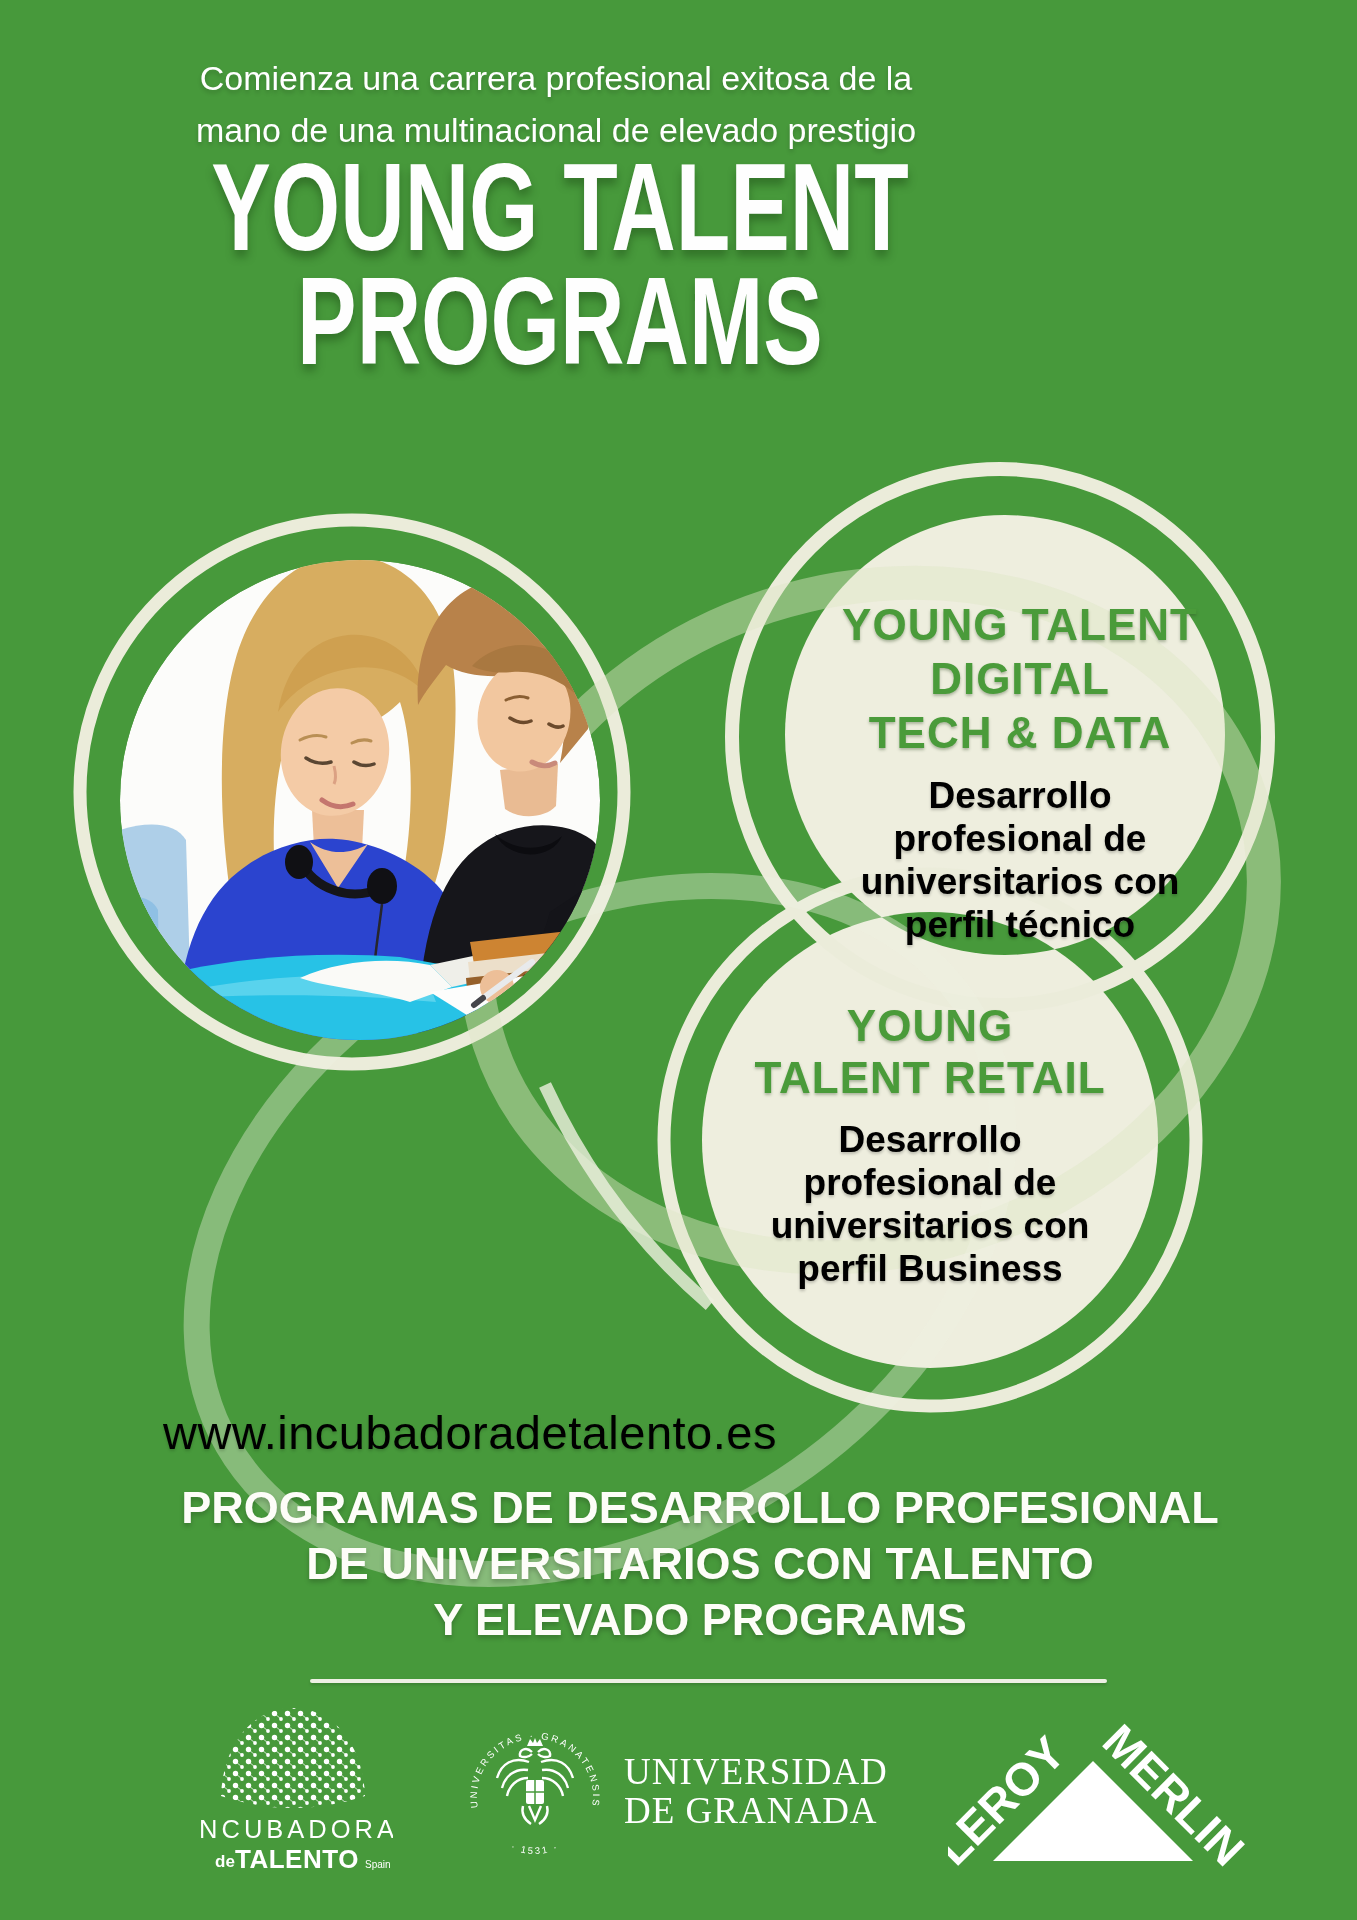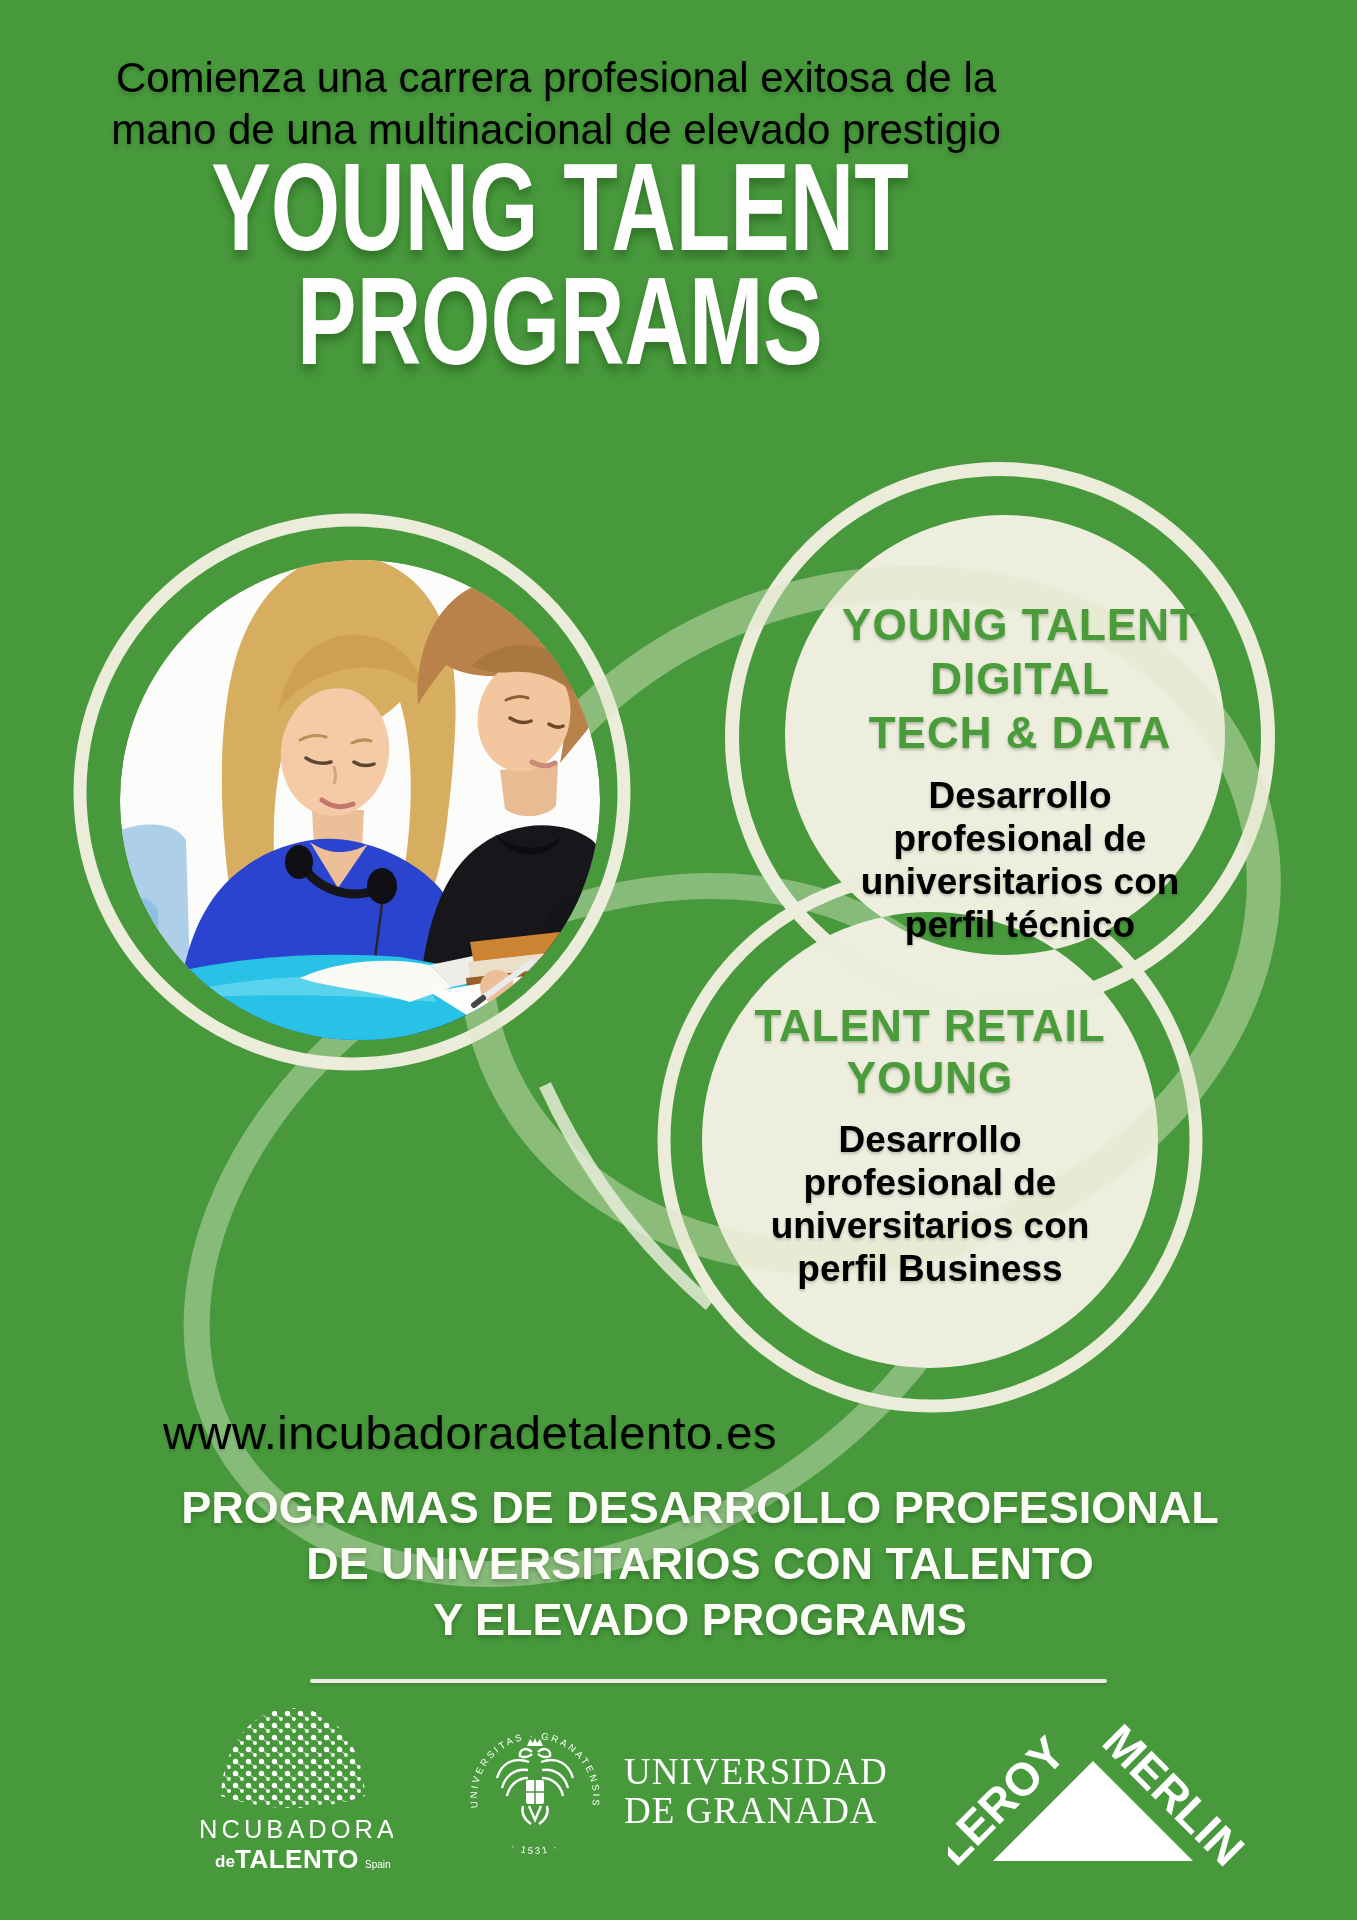--- a/index.html
+++ b/index.html
@@ -6,21 +6,21 @@
   .poster{
     position:relative;width:1357px;height:1920px;margin:0 auto;
     background:#47993b;overflow:hidden;
     font-family:"Liberation Sans",sans-serif;
   }
   .abs{position:absolute;}
   svg.art{position:absolute;left:0;top:0;width:1357px;height:1920px;}
 
   .intro{
     left:0;top:52px;width:1112px;text-align:center;
-    font-size:42px;line-height:52px;color:#000000;font-weight:400;
+    font-size:34px;line-height:52px;color:#ffffff;font-weight:400;
     text-shadow:0 3px 4px rgba(0,0,0,.18);
   }
   .title{
     left:0;top:150px;width:1120px;margin:0;text-align:center;
     color:#fefefe;font-weight:700;font-size:124px;line-height:114px;
     text-shadow:0 7px 10px rgba(15,50,8,.35);
   }
   .title-line{display:block;transform:scaleX(.72);transform-origin:50% 50%;letter-spacing:0;}
 
   .prog{text-align:center;}
@@ -146,22 +146,22 @@
     <div class="prog-head">
       <div>YOUNG TALENT</div>
       <div>DIGITAL</div>
       <div>TECH &amp; DATA</div>
     </div>
     <div class="prog-desc">Desarrollo profesional de universitarios con perfil técnico</div>
   </div>
 
   <div class="abs prog prog-retail">
     <div class="prog-head">
+      <div>YOUNG</div>
       <div>TALENT RETAIL</div>
-      <div>YOUNG</div>
     </div>
     <div class="prog-desc">Desarrollo profesional de universitarios con perfil Business</div>
   </div>
 
   <a class="abs website">www.incubadoradetalento.es</a>
 
   <div class="abs tagline">
     <div>PROGRAMAS DE DESARROLLO PROFESIONAL</div>
     <div>DE UNIVERSITARIOS CON TALENTO</div>
     <div>Y ELEVADO PROGRAMS</div>

